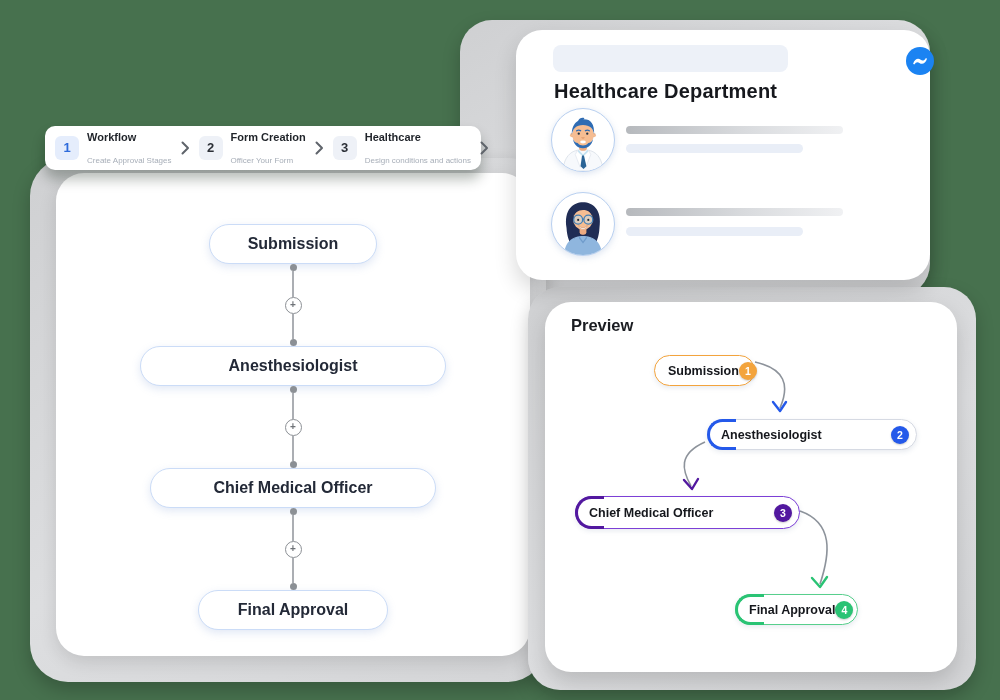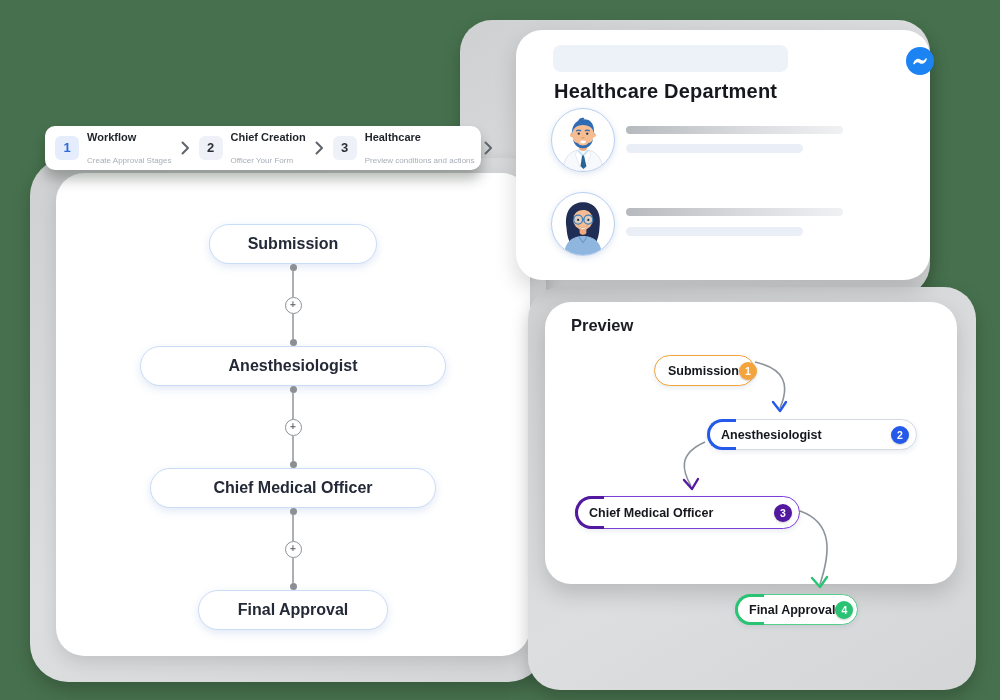--- a/index.html
+++ b/index.html
@@ -76,21 +76,21 @@
     position:absolute;left:35px;top:0;width:62px;height:62px;border-radius:50%;
     border:1.6px solid #b9d0f0;background:#fff;overflow:hidden;box-shadow:0 2px 6px rgba(120,150,200,.25);
   }
   .avatar svg{width:100%;height:100%;display:block;}
   .skel{position:absolute;border-radius:5px;}
   .skel--gray{height:8px;background:linear-gradient(90deg,#b6b9bd 0%,#d9dbde 55%,#f0f1f3 100%);}
   .skel--blue{height:9px;background:#e9eef7;}
 
   
   #card-preview{
-    position:absolute;left:545px;top:302px;width:412px;height:282px;z-index:6;
+    position:absolute;left:545px;top:302px;width:412px;height:370px;z-index:6;
     background:#fff;border-radius:26px;box-shadow:0 10px 22px rgba(0,0,0,.16);
   }
   .preview-title{position:absolute;left:26px;top:14px;font-size:16.5px;font-weight:600;color:#1b1d22;}
   .pnode{
     position:absolute;background:#fff;border:1.4px solid var(--border,#d6dae3);border-radius:17px;
     display:flex;align-items:center;justify-content:space-between;
     padding:0 7px 0 13px;box-sizing:border-box;
     box-shadow:0 2px 5px rgba(90,110,150,.14);
   }
   .pnode--arc::before{
@@ -169,34 +169,34 @@
       </span>
     </div>
     <span class="step-chevron">
       <svg width="9" height="14" viewBox="0 0 9 14">
           <path d="M1.5 1.5 L7 7 L1.5 12.5" fill="none" stroke="#5f646b" stroke-width="2" stroke-linecap="round" stroke-linejoin="round"></path>
         </svg>
     </span>
     <div class="step">
       <span class="step-badge">2</span>
       <span class="step-texts">
-        <span class="step-label">Chief Creation</span>
+        <span class="step-label">Form Creation</span>
         <span class="step-desc">Officer Your Form</span>
       </span>
     </div>
     <span class="step-chevron">
       <svg width="9" height="14" viewBox="0 0 9 14">
           <path d="M1.5 1.5 L7 7 L1.5 12.5" fill="none" stroke="#5f646b" stroke-width="2" stroke-linecap="round" stroke-linejoin="round"></path>
         </svg>
     </span>
     <div class="step">
       <span class="step-badge">3</span>
       <span class="step-texts">
         <span class="step-label">Healthcare</span>
-        <span class="step-desc">Preview conditions and actions</span>
+        <span class="step-desc">Design conditions and actions</span>
       </span>
     </div>
     <span class="step-chevron">
       <svg width="9" height="14" viewBox="0 0 9 14">
           <path d="M1.5 1.5 L7 7 L1.5 12.5" fill="none" stroke="#5f646b" stroke-width="2" stroke-linecap="round" stroke-linejoin="round"></path>
         </svg>
     </span>
   </div>
 
   <div class="backdrop" id="bd-br"></div>

